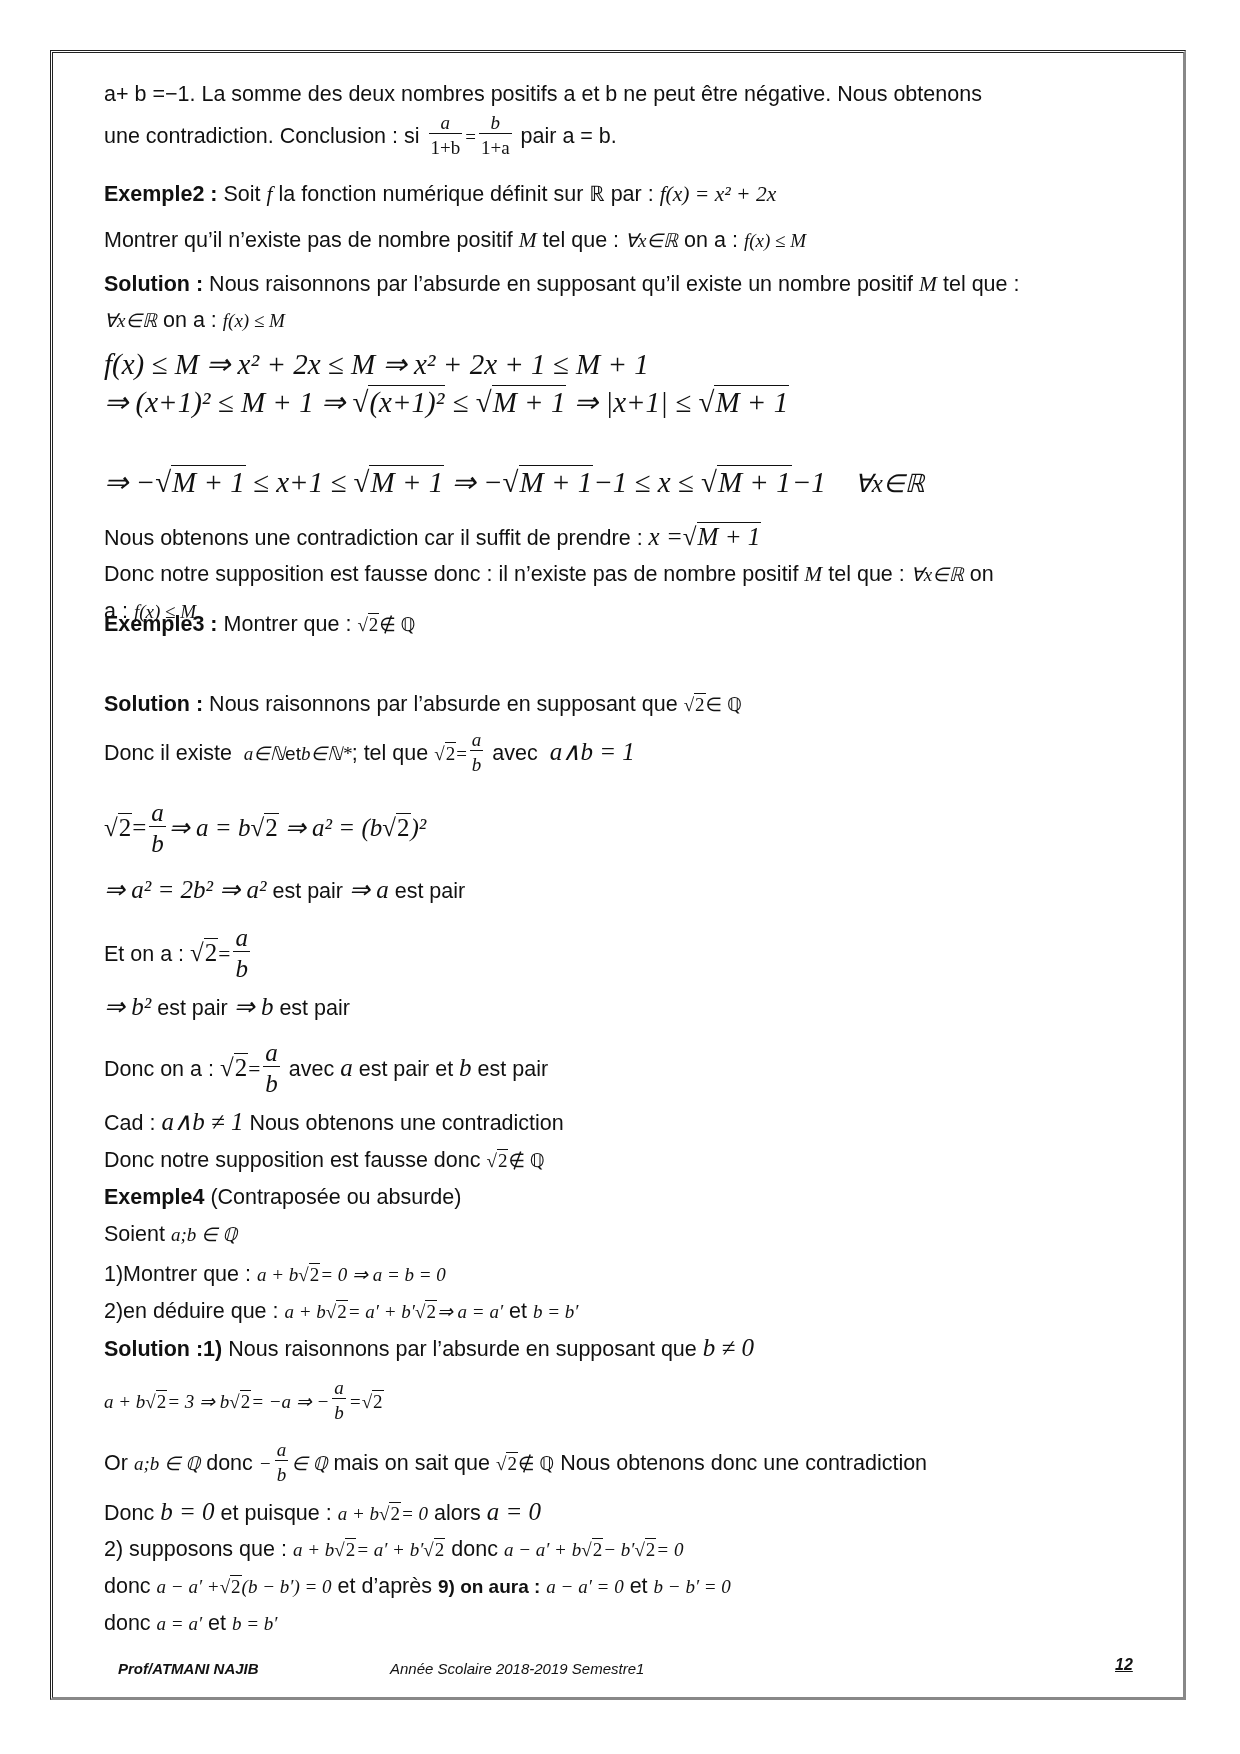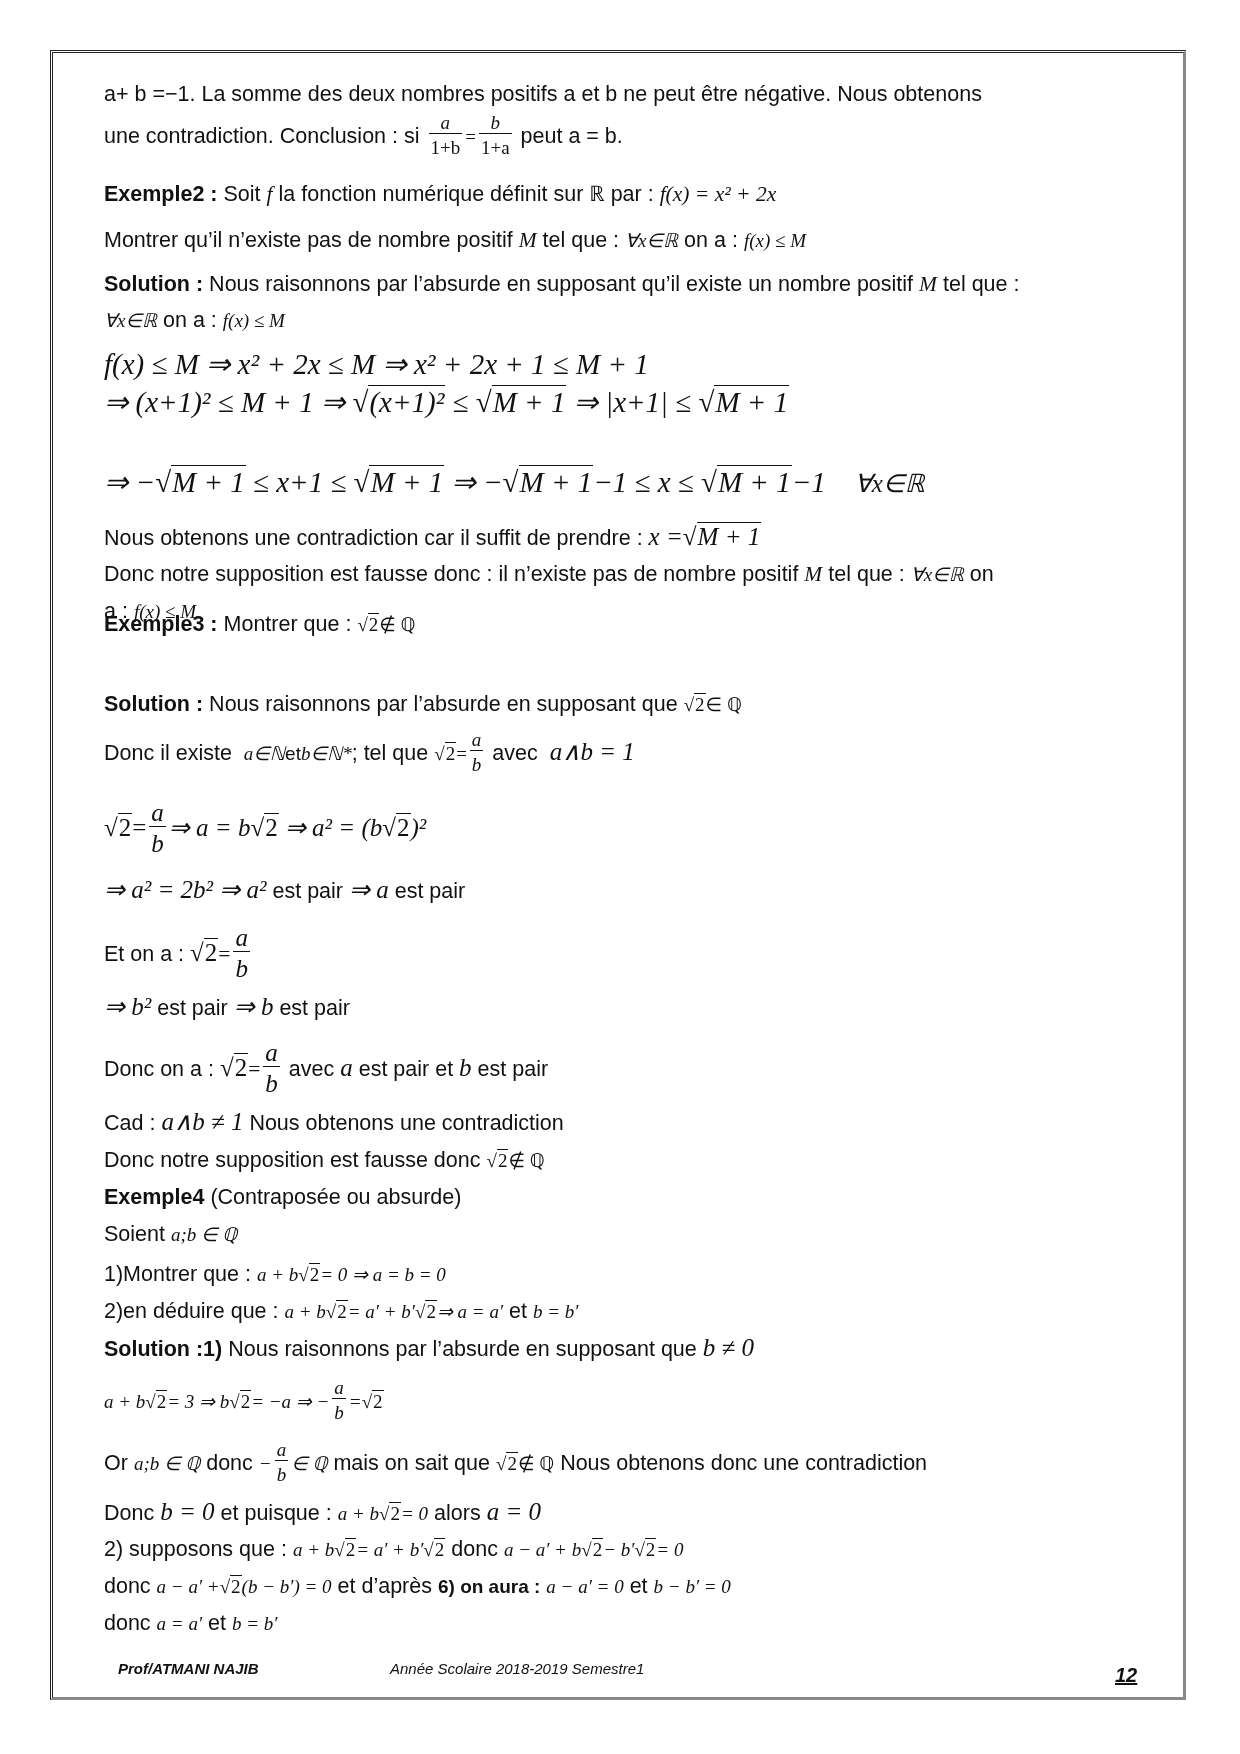--- a/index.html
+++ b/index.html
@@ -16,41 +16,41 @@
   b { font-weight:bold; }
   .frac { display:inline-flex; flex-direction:column; align-items:center; vertical-align:middle;
           font-family:"Liberation Serif", serif; font-style:italic; line-height:1.05; margin:0 3px; }
   .frac .num { padding:0 2px; }
   .frac .den { border-top:1.3px solid #111; padding:4px 2px; }
   .sqrt { display:inline-block; font-family:"Liberation Serif", serif; }
   .sqrt .rad { border-top:1.4px solid #111; padding:0 1px; }
   .footer { position:absolute; top:1660px; font-size:15px;font-style:italic; }
   .f-left { left:118px; font-weight:bold; }
   .f-mid { left:390px; font-style:italic; }
-  .f-right { left:1115px; font-weight:bold; text-decoration:underline; font-size:20px; top:1656px;margin-top:8px; }
+  .f-right { left:1115px; font-weight:bold; text-decoration:underline; font-size:16px; top:1656px; }
 </style>
 </head>
 <body>
 
 <div class="frame"></div>
 
 <div>
 
   <div class="line" style="top:80px">a+ b =−1. La somme des deux nombres positifs a et b ne peut être négative. Nous obtenons</div>
 
   <div class="line" style="top:113px">
     <span>une contradiction. Conclusion : si</span>
     <span class="frac sm">
         <span class="num">a</span>
         <span class="den mu">1+b</span>
       </span><span class="mu sm">=</span><span class="frac sm">
         <span class="num">b</span>
         <span class="den mu">1+a</span>
       </span>
-    <span>peut a = b.</span>
+    <span>pair a = b.</span>
   </div>
 
   <div class="line" style="top:180px">
     <b>Exemple2 :</b> <span>Soit</span> <span class="m">f</span> <span>la fonction numérique définit sur</span> <span class="mu">ℝ</span> <span>par :</span> <span class="m">f(x) = x² + 2x</span>
   </div>
 
   <div class="line" style="top:226px">
     <span>Montrer qu’il n’existe pas de nombre positif</span> <span class="m">M</span> <span>tel que :</span> <span class="m sm">∀x∈ℝ</span> <span>on a :</span> <span class="m sm">f(x) ≤ M</span>
   </div>
 
@@ -172,21 +172,21 @@
 
   <div class="line" style="top:1498px">
     <span>Donc</span> <span class="m mid">b = 0</span> <span>et puisque :</span> <span class="m sm">a + b</span><span class="sqrt mu sm">√<span class="rad">2</span></span><span class="m sm">= 0</span> <span>alors</span> <span class="m mid">a = 0</span>
   </div>
 
   <div class="line" style="top:1535px">
     <span>2) supposons que :</span> <span class="m sm">a + b</span><span class="sqrt mu sm">√<span class="rad">2</span></span><span class="m sm">= a′ + b′</span><span class="sqrt mu sm">√<span class="rad">2</span></span> <span>donc</span> <span class="m sm">a − a′ + b</span><span class="sqrt mu sm">√<span class="rad">2</span></span><span class="m sm">− b′</span><span class="sqrt mu sm">√<span class="rad">2</span></span><span class="m sm">= 0</span>
   </div>
 
   <div class="line" style="top:1572px">
-    <span>donc</span> <span class="m sm">a − a′ +</span><span class="sqrt mu sm">√<span class="rad">2</span></span><span class="m sm">(b − b′) = 0</span> <span>et d’après</span> <b class="sm">6) on aura :</b> <span class="m sm">a − a′ = 0</span> <span>et</span> <span class="m sm">b − b′ = 0</span>
+    <span>donc</span> <span class="m sm">a − a′ +</span><span class="sqrt mu sm">√<span class="rad">2</span></span><span class="m sm">(b − b′) = 0</span> <span>et d’après</span> <b class="sm">9) on aura :</b> <span class="m sm">a − a′ = 0</span> <span>et</span> <span class="m sm">b − b′ = 0</span>
   </div>
 
   <div class="line" style="top:1609px">
     <span>donc</span> <span class="m sm">a = a′</span> <span>et</span> <span class="m sm">b = b′</span>
   </div>
 
 </div>
 
 <div class="footer f-left">Prof/ATMANI NAJIB</div>
 <div class="footer f-mid">Année Scolaire 2018-2019   Semestre1</div>

